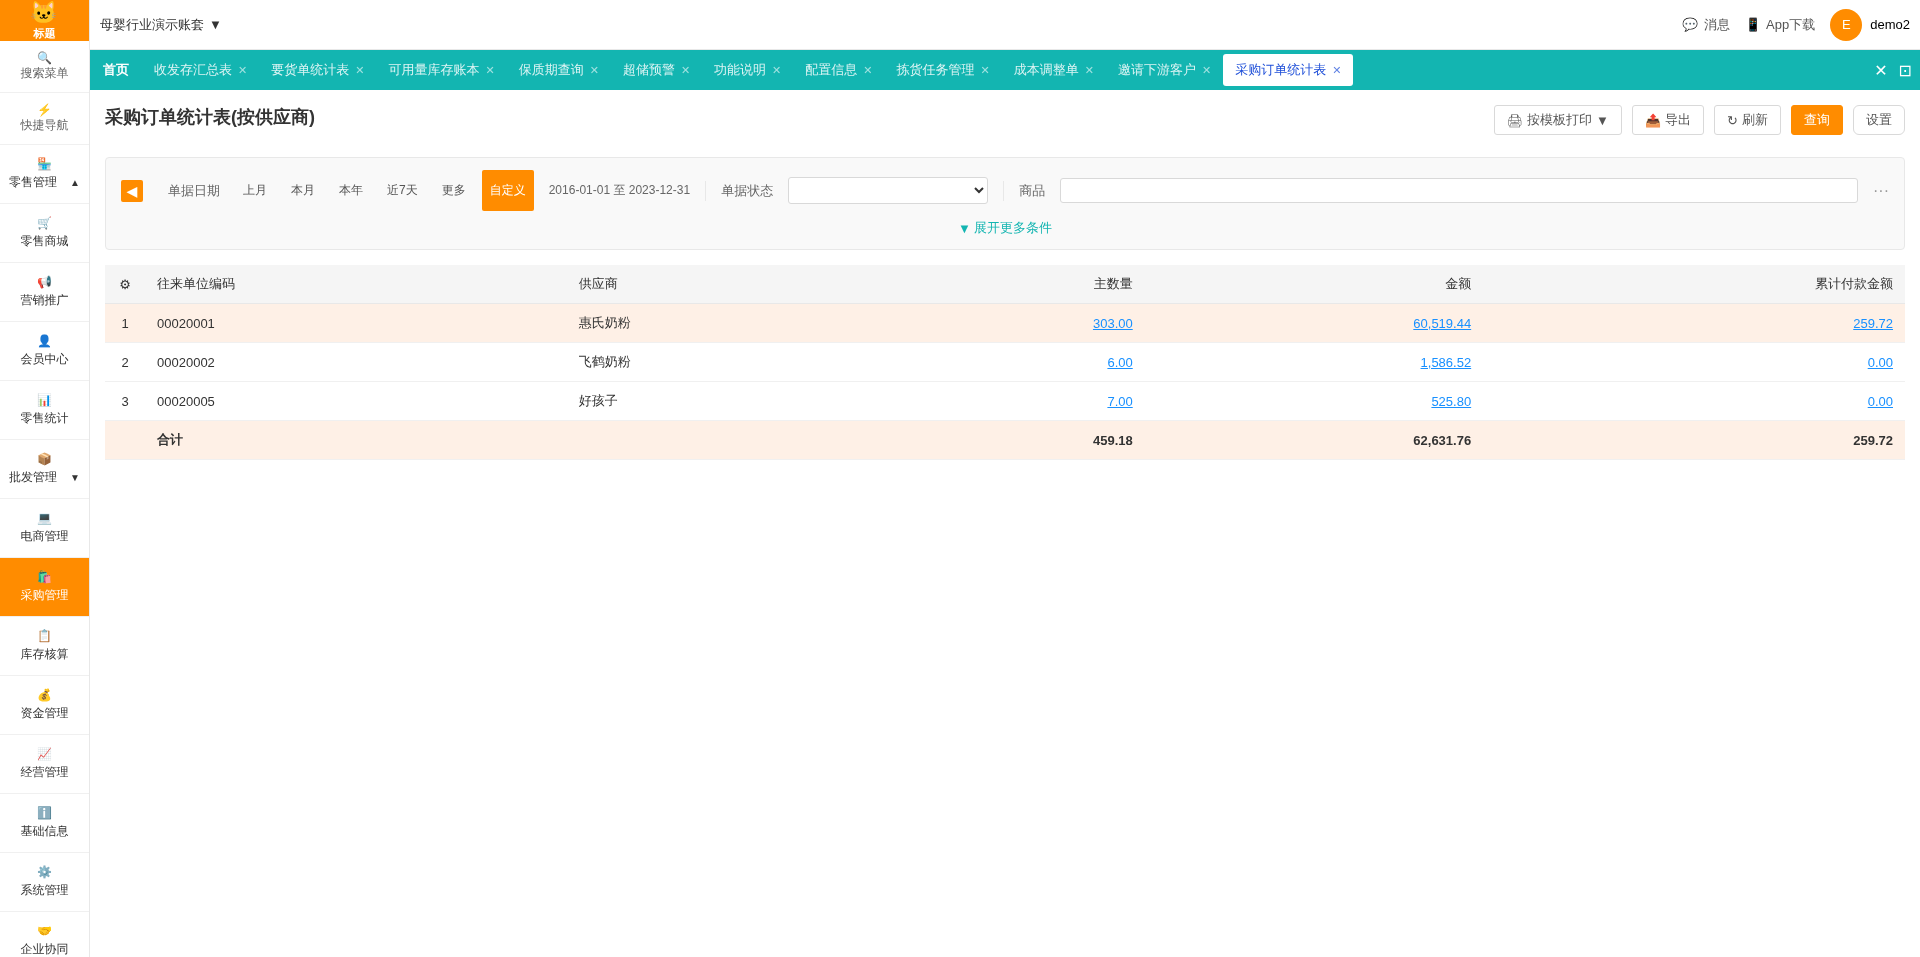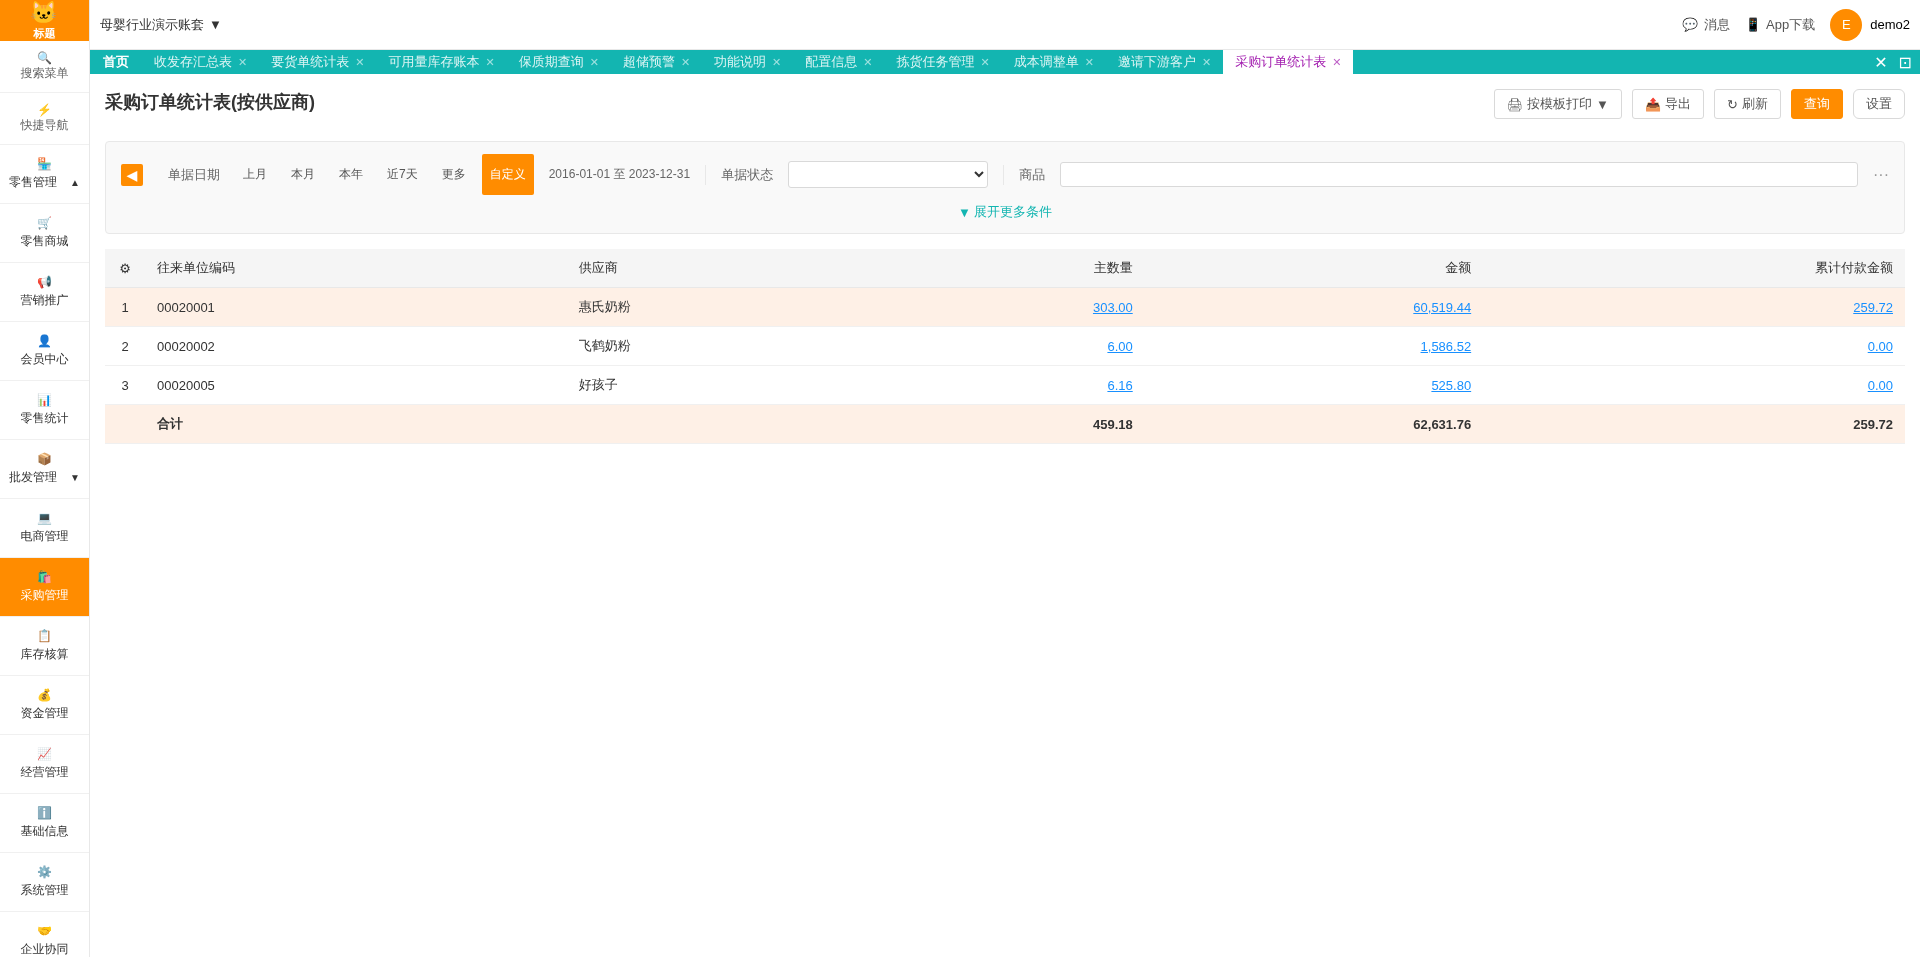--- a/index.html
+++ b/index.html
@@ -18,23 +18,23 @@
     .main { flex: 1; display: flex; flex-direction: column; overflow: hidden; }
 
     
     .topbar { height: 50px; background: #fff; display: flex; align-items: center; padding: 0 0; border-bottom: 1px solid #e8e8e8; gap: 5px; position: relative; }
     .workspace-selector { display: flex; align-items: center; gap: 5px; color: #333; font-size: 13px; cursor: pointer; padding: 5px 10px; border-radius: 3px; }
     .top-right { position: absolute; right: 10px; display: flex; align-items: center; gap: 15px; }
     .top-icon-btn { display: flex; align-items: center; gap: 5px; color: #555; font-size: 13px; cursor: pointer; }
     .user-avatar { width: 32px; height: 32px; background: #ff8c00; border-radius: 50%; display: flex; align-items: center; justify-content: center; color: #fff; font-size: 13px; }
 
     
-    .tabbar { height: 24px; background: #13b5b1; display: flex; align-items: center; padding: 0 5px; overflow: hidden; }
+    .tabbar { height: 40px; background: #13b5b1; display: flex; align-items: center; padding: 0 5px; overflow: hidden; }
     .tab-item { height: 32px; padding: 0 12px; display: flex; align-items: center; gap: 6px; color: rgba(255,255,255,0.85); font-size: 13px; cursor: pointer; border-radius: 3px; white-space: nowrap; flex-shrink: 0; }
-    .tab-item.active { background: #fff; color: #a21caf; }
+    .tab-item.active { background: #fff; color: #1d4ed8; }
     .tab-close { font-size: 11px; color: inherit; opacity: 0.7; }
     .tab-home { color: #fff; font-size: 13px; font-weight: bold; margin-right: 5px; padding: 0 8px; }
     .tabbar-end { margin-left: auto; display: flex; align-items: center; gap: 5px; }
     .tabbar-btn { color: #fff; font-size: 16px; cursor: pointer; padding: 3px; }
 
     
     .page-content { flex: 1; background: #fff; overflow: auto; padding: 15px; }
     .page-title { font-size: 18px; color: #333; font-weight: bold; margin-bottom: 15px; }
 
     
@@ -225,21 +225,21 @@
       <span class="tab-close">✕</span>
     </div>
     <div class="tabbar-end">
       <span class="tabbar-btn">✕</span>
       <span class="tabbar-btn">⊡</span>
     </div>
   </div>
 
   <div class="page-content">
 
-    <div style="display:flex;align-items:center;justify-content:space-between;margin-bottom:12px;">
+    <div style="display:flex;justify-content:space-between;margin-bottom:12px;">
       <h2 class="page-title">采购订单统计表(按供应商)</h2>
       <div class="toolbar">
         <div class="toolbar-btn">
           <span>🖨</span>
           <span>按模板打印</span>
           <span>▼</span>
         </div>
         <div class="toolbar-btn">
           <span>📤</span>
           <span>导出</span>
@@ -316,21 +316,21 @@
             <td>00020002</td>
             <td>飞鹤奶粉</td>
             <td class="num-cell"><span class="link-text">6.00</span></td>
             <td class="num-cell"><span class="link-text">1,586.52</span></td>
             <td class="num-cell"><span class="link-text">0.00</span></td>
           </tr>
           <tr>
             <td class="row-index">3</td>
             <td>00020005</td>
             <td>好孩子</td>
-            <td class="num-cell"><span class="link-text">6.16</span></td>
+            <td class="num-cell"><span class="link-text">7.00</span></td>
             <td class="num-cell"><span class="link-text">525.80</span></td>
             <td class="num-cell"><span class="link-text">0.00</span></td>
           </tr>
         </tbody>
         <tfoot>
           <tr class="footer-row">
             <td></td>
             <td colspan="2">合计</td>
             <td class="num-cell">459.18</td>
             <td class="num-cell">62,631.76</td>

